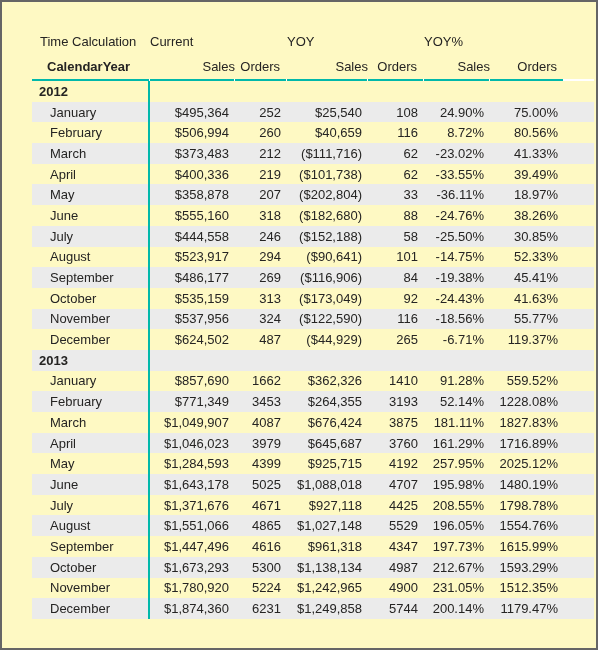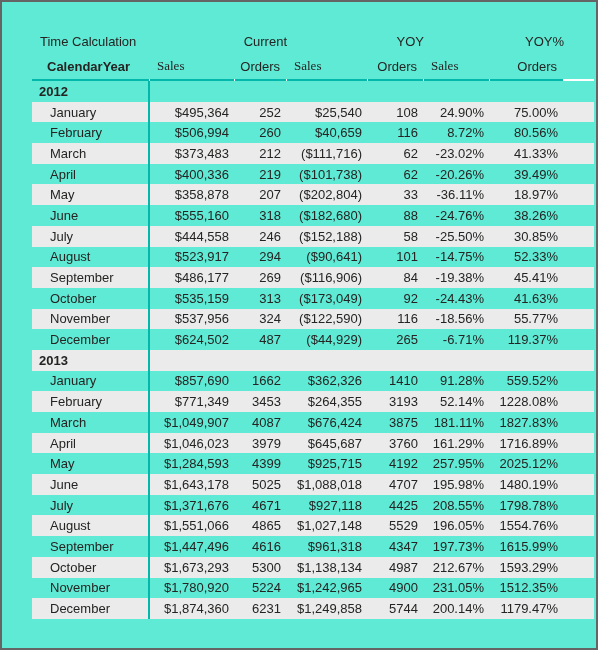--- a/index.html
+++ b/index.html
@@ -10,41 +10,41 @@
   }
   html,body{margin:0;padding:0;}
   body{
     width:606px;height:653px;background:#ffffff;position:relative;
     font-family:"Liberation Sans","DejaVu Sans",sans-serif;
     color:var(--text);
   }
   .visual{
     position:absolute;left:0;top:0;width:598px;height:650px;
     box-sizing:border-box;border:2px solid var(--border);
-    background:#5eead4;overflow:hidden;
+    background:#fef9c3;overflow:hidden;
   }
   table.matrix{
     position:absolute;left:30px;top:27px;
     border-collapse:separate;border-spacing:0;
     table-layout:fixed;font-size:13px;color:var(--text);
   }
   col.c-rowhead{width:118px;}
   col.c-sales1{width:85px;}
   col.c-orders1{width:52px;}
   col.c-sales2{width:81px;}
   col.c-orders2{width:56px;}
   col.c-sales3{width:66px;}
   col.c-orders3{width:74px;}
   col.c-filler{width:30px;}
   th{font-weight:400;padding:0;white-space:nowrap;vertical-align:middle;}
-  tr.grouprow th{height:24px;text-align:right;}
+  tr.grouprow th{height:24px;text-align:left;}
   tr.grouprow th.corner{text-align:left;padding-left:8px;}
   tr.subrow th{height:26px;}
   tr.subrow th.corner2{text-align:left;padding-left:15px;font-weight:bold;}
-  tr.subrow th.sub-sales{text-align:left;padding-left:7px;font-family:Liberation Serif, serif;}
+  tr.subrow th.sub-sales{text-align:right;padding-left:7px;}
   tr.subrow th.sub-orders{text-align:right;padding-right:7px;}
   tr.underline td{height:2px;padding:0;font-size:0;line-height:0;
     background:var(--accent);border-right:1px solid #fff;}
   tr.underline td.nofill{background:#fff;border-right:none;}
   tbody td{height:20.7px;padding:0 6px 0 0;text-align:right;
     white-space:nowrap;vertical-align:middle;}
   tbody td.rowhead{text-align:left;padding:0 0 0 18px;
     border-right:2px solid var(--accent);}
   tbody td.rowhead.year{padding-left:7px;font-weight:700;margin-top:8px;}
   tbody td.filler{padding:0;}
@@ -134,21 +134,21 @@
           <td class="val">-23.02%</td>
           <td class="val">41.33%</td>
           <td class="filler"></td>
         </tr>
         <tr class="month-row">
           <td class="rowhead month">April</td>
           <td class="val">$400,336</td>
           <td class="val">219</td>
           <td class="val">($101,738)</td>
           <td class="val">62</td>
-          <td class="val">-20.26%</td>
+          <td class="val">-33.55%</td>
           <td class="val">39.49%</td>
           <td class="filler"></td>
         </tr>
         <tr class="month-row">
           <td class="rowhead month">May</td>
           <td class="val">$358,878</td>
           <td class="val">207</td>
           <td class="val">($202,804)</td>
           <td class="val">33</td>
           <td class="val">-36.11%</td>

